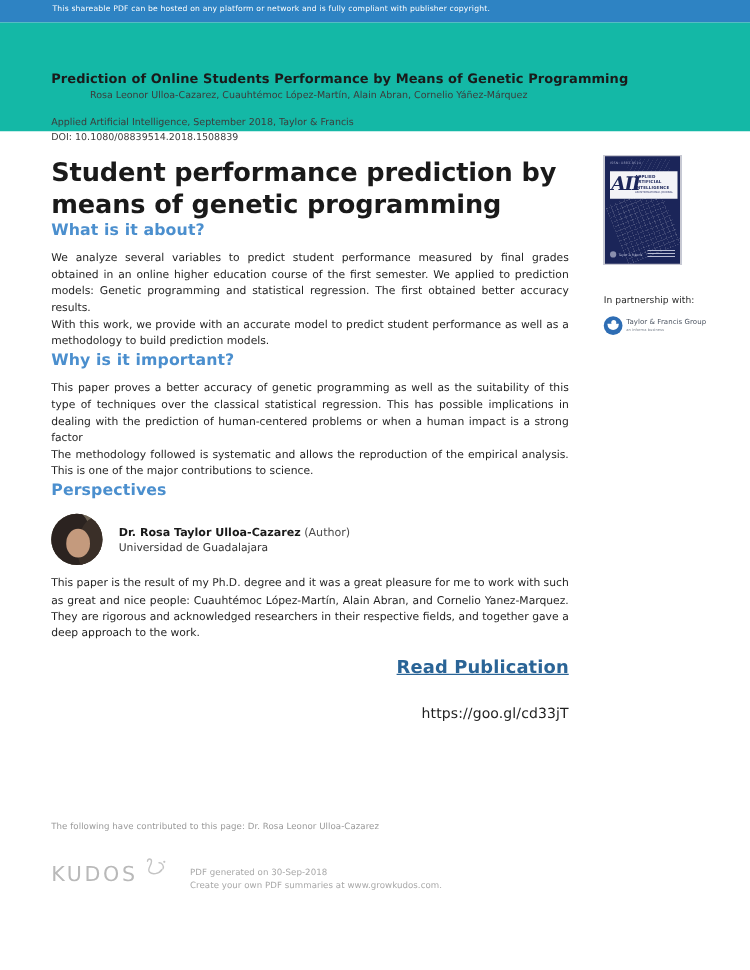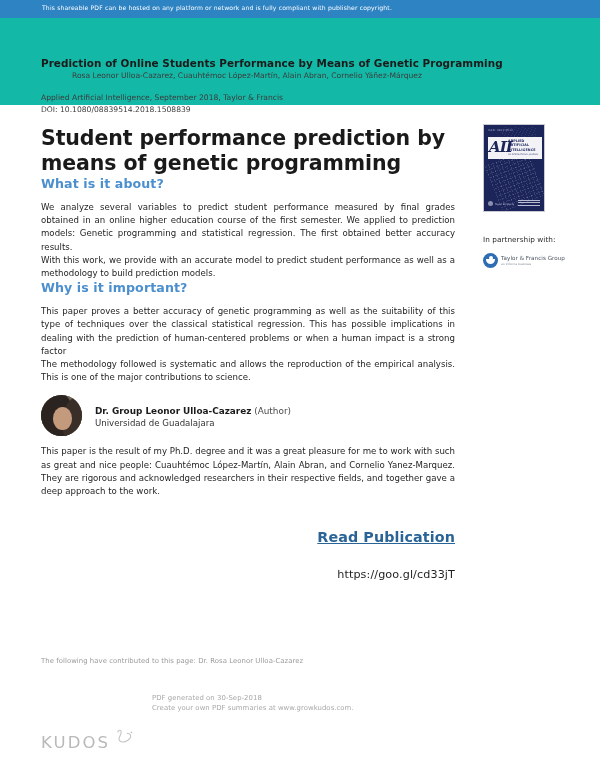--- a/index.html
+++ b/index.html
@@ -172,21 +172,21 @@
   .person-name b { font-weight: bold; }
   .person-name span.role { color: #4a4a4a; font-weight: normal; }
   .person-affil {
     font-size: 8.6px;
     line-height: 12px;
     color: #333333;
   }
 
   
   .read-wrap {
-    margin-top: 29px;
+    margin-top: 9px;
     text-align: right;
   }
   a.read-link {
     font-size: 14.3px;
     font-weight: bold;
     color: #2a6496;
     text-decoration: underline;
     letter-spacing: 0.1px;
   }
   .url-line {
@@ -357,21 +357,20 @@
   }
   .footer-row {
     display: flex;
     align-items: flex-start;
     margin-top: 24px;
   }
   .kudos {
     position: relative;
     flex: 0 0 105px;
     padding-top: 2px;
-    margin-top: 43px;
   }
   .kudos-word {
     font-size: 16.5px;
     color: #b9b9b9;
     letter-spacing: 2.1px;
     font-weight: normal;
     line-height: 18px;
   }
   .kudos-swirl {
     position: absolute;
@@ -414,30 +413,31 @@
     <h1 class="doc-title">Student performance prediction by means of genetic programming</h1>
 
     <h2 class="section sec-about">What is it about?</h2>
     <p class="body">We analyze several variables to predict student performance measured by final grades obtained in an online higher education course of the first semester. We applied to prediction models: Genetic programming and statistical regression. The first obtained better accuracy results.</p>
     <p class="body tight">With this work, we provide with an accurate model to predict student performance as well as a methodology to build prediction models.</p>
 
     <h2 class="section sec-import">Why is it important?</h2>
     <p class="body">This paper proves a better accuracy of genetic programming as well as the suitability of this type of techniques over the classical statistical regression. This has possible implications in dealing with the prediction of human-centered problems or when a human impact is a strong factor</p>
     <p class="body tight">The methodology followed is systematic and allows the reproduction of the empirical analysis. This is one of the major contributions to science.</p>
 
+    <h2 class="section sec-persp">Perspectives</h2>
 
     <div class="person">
       <div class="avatar">
         <div class="bg"></div>
         <div class="hair"></div>
         <div class="hair2"></div>
         <div class="face"></div>
       </div>
       <div class="person-meta">
-        <div class="person-name"><b>Dr. Group Leonor Ulloa-Cazarez</b><span class="role"> (Author)</span></div>
+        <div class="person-name"><b>Dr. Rosa Taylor Ulloa-Cazarez</b><span class="role"> (Author)</span></div>
         <div class="person-affil">Universidad de Guadalajara</div>
       </div>
     </div>
 
     <p class="body">This paper is the result of my Ph.D. degree and it was a great pleasure for me to work with such as great and nice people: Cuauhtémoc López-Martín, Alain Abran, and Cornelio Yanez-Marquez. They are rigorous and acknowledged researchers in their respective fields, and together gave a deep approach to the work.</p>
 
     <div class="read-wrap">
       <a class="read-link" href="#">Read Publication</a>
     </div>
 

